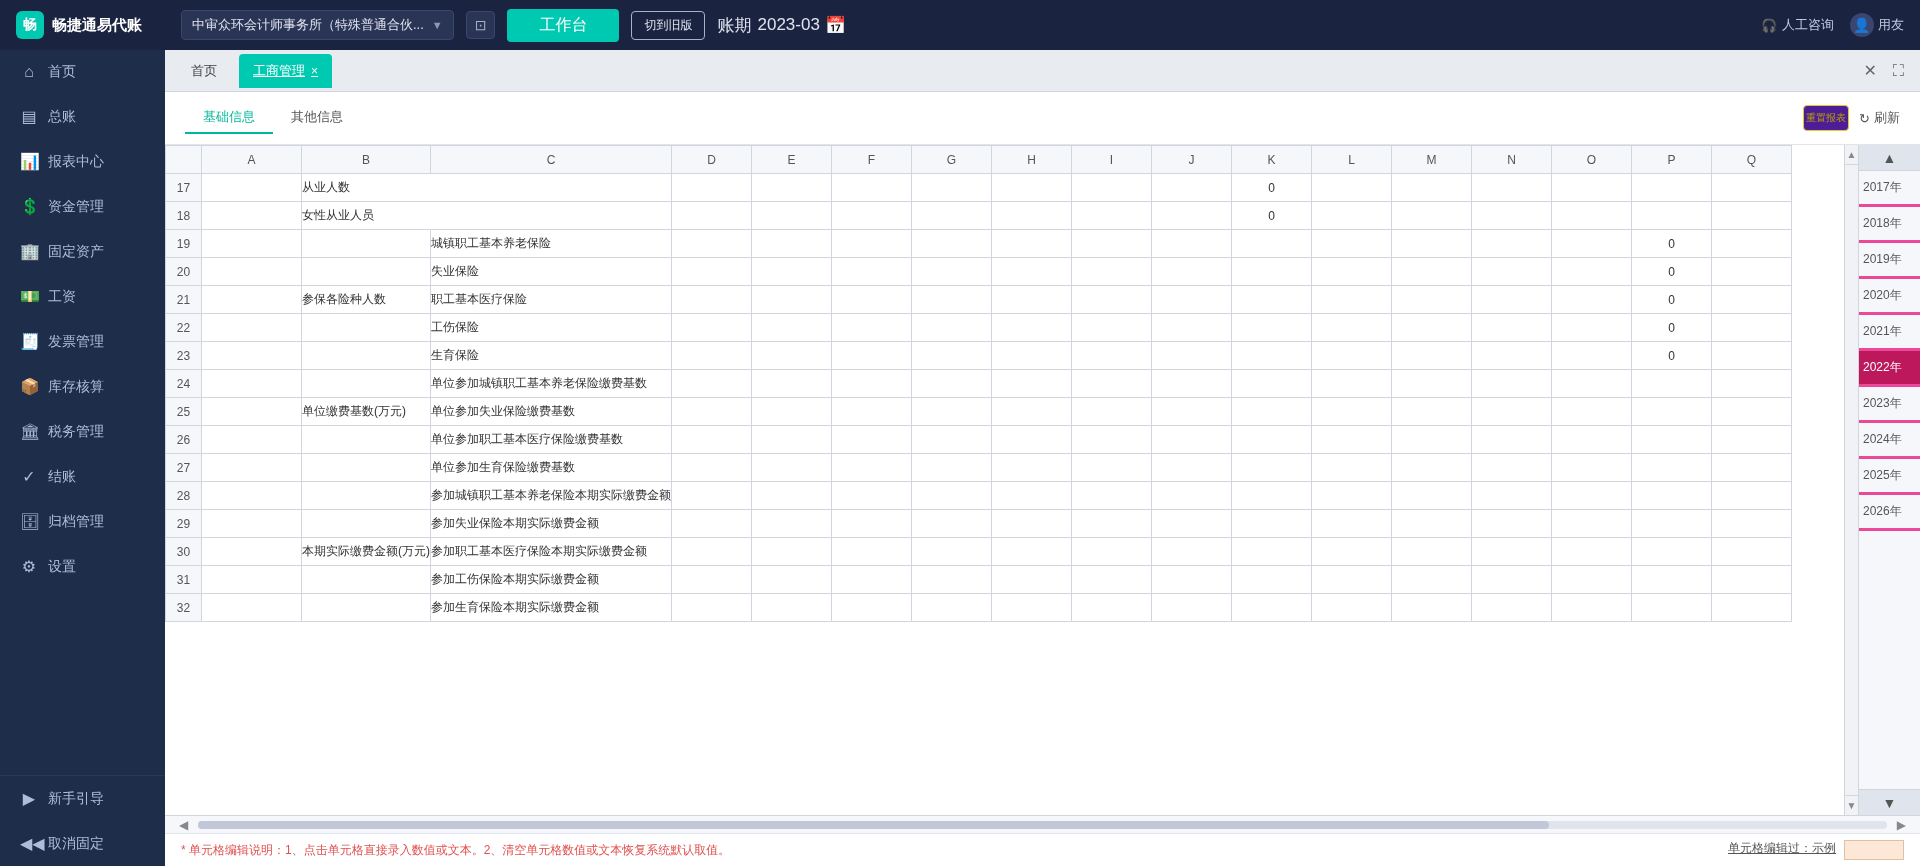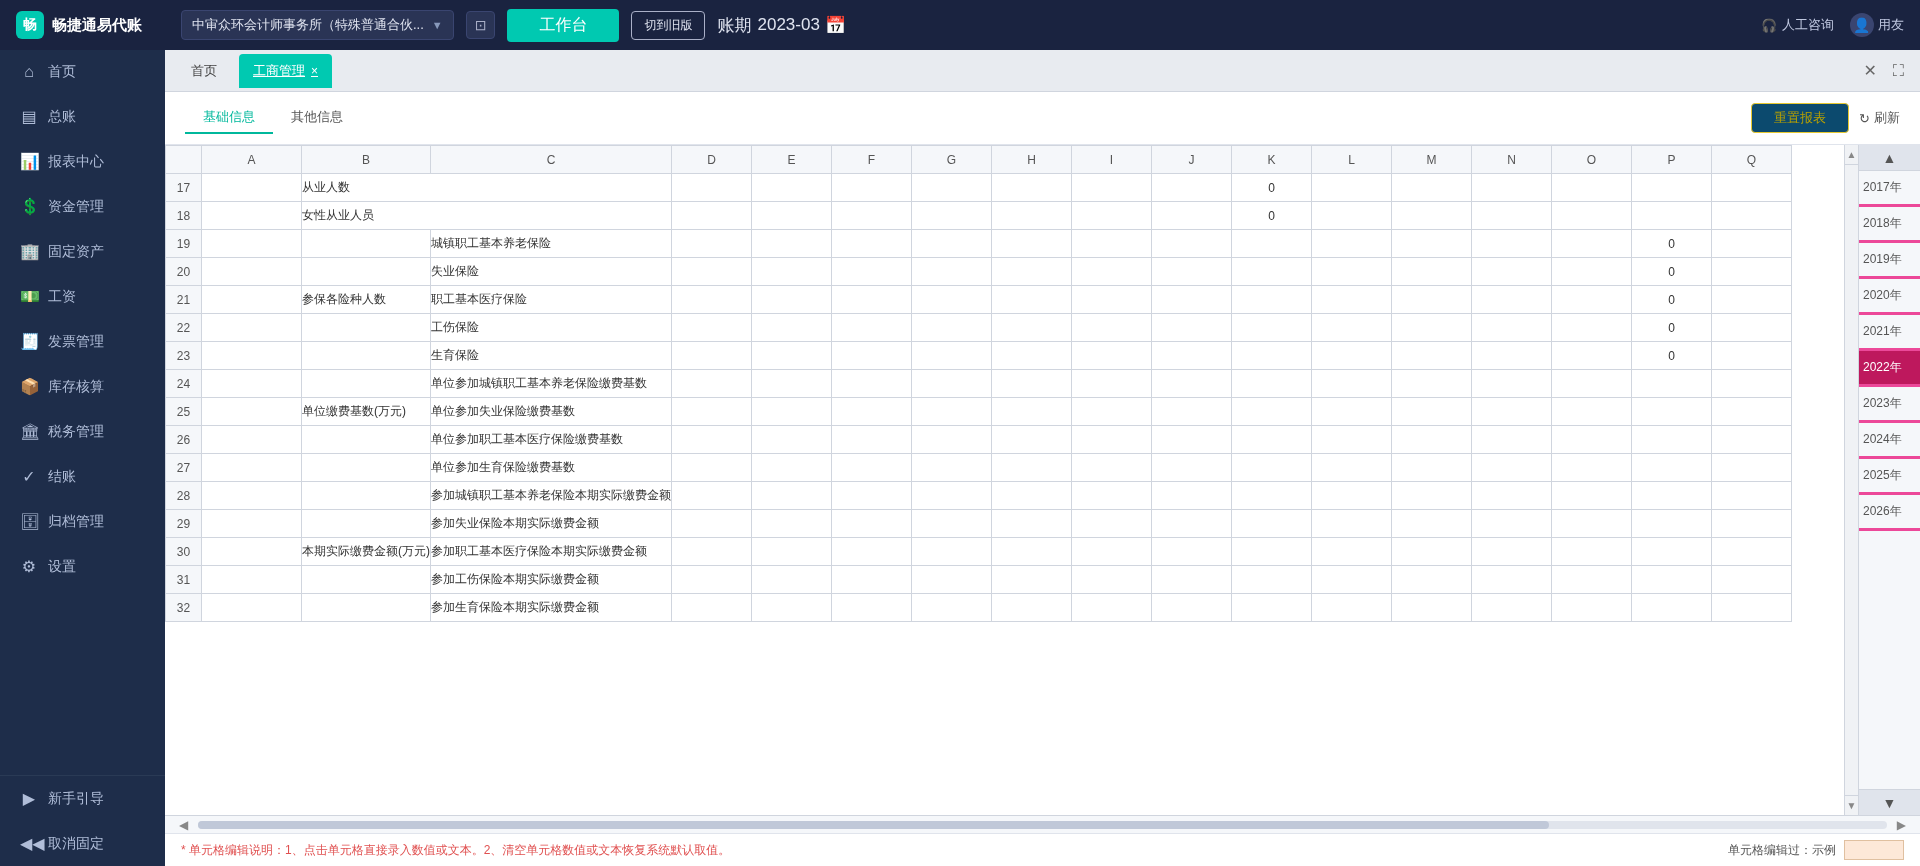--- a/index.html
+++ b/index.html
@@ -209,24 +209,24 @@
       font-weight: 500;
     }
     .toolbar-right {
       display: flex;
       align-items: center;
       gap: 10px;
     }
     .reset-btn {
       border: 1px solid #e6c830;
       color: #b8a000;
-      background: #0c4a6e;
+      background: #4c1d95;
       border-radius: 4px;
-      padding: 5px 22px;
-      font-size: 13px;
+      padding: 5px 2px;
+      font-size: 10px;
       cursor: pointer;
     }
     .refresh-btn {
       color: #555;
       background: none;
       border: none;
       font-size: 13px;
       cursor: pointer;
       display: flex;
       align-items: center;
@@ -321,23 +321,23 @@
       padding: 6px 16px;
       display: flex;
       align-items: center;
       justify-content: space-between;
       font-size: 12px;
       color: #e05050;
       flex-shrink: 0;
     }
     .status-right {
       display: flex;
-      align-items: center;
       gap: 8px;
       color: #555;
+      text-decoration: underline;
     }
     .example-cell {
       background: #fde8d8;
       border: 1px solid #e0c0a0;
       padding: 2px 8px;
       font-size: 12px;
       color: #555;
       min-width: 60px;
       height: 20px;
     }

